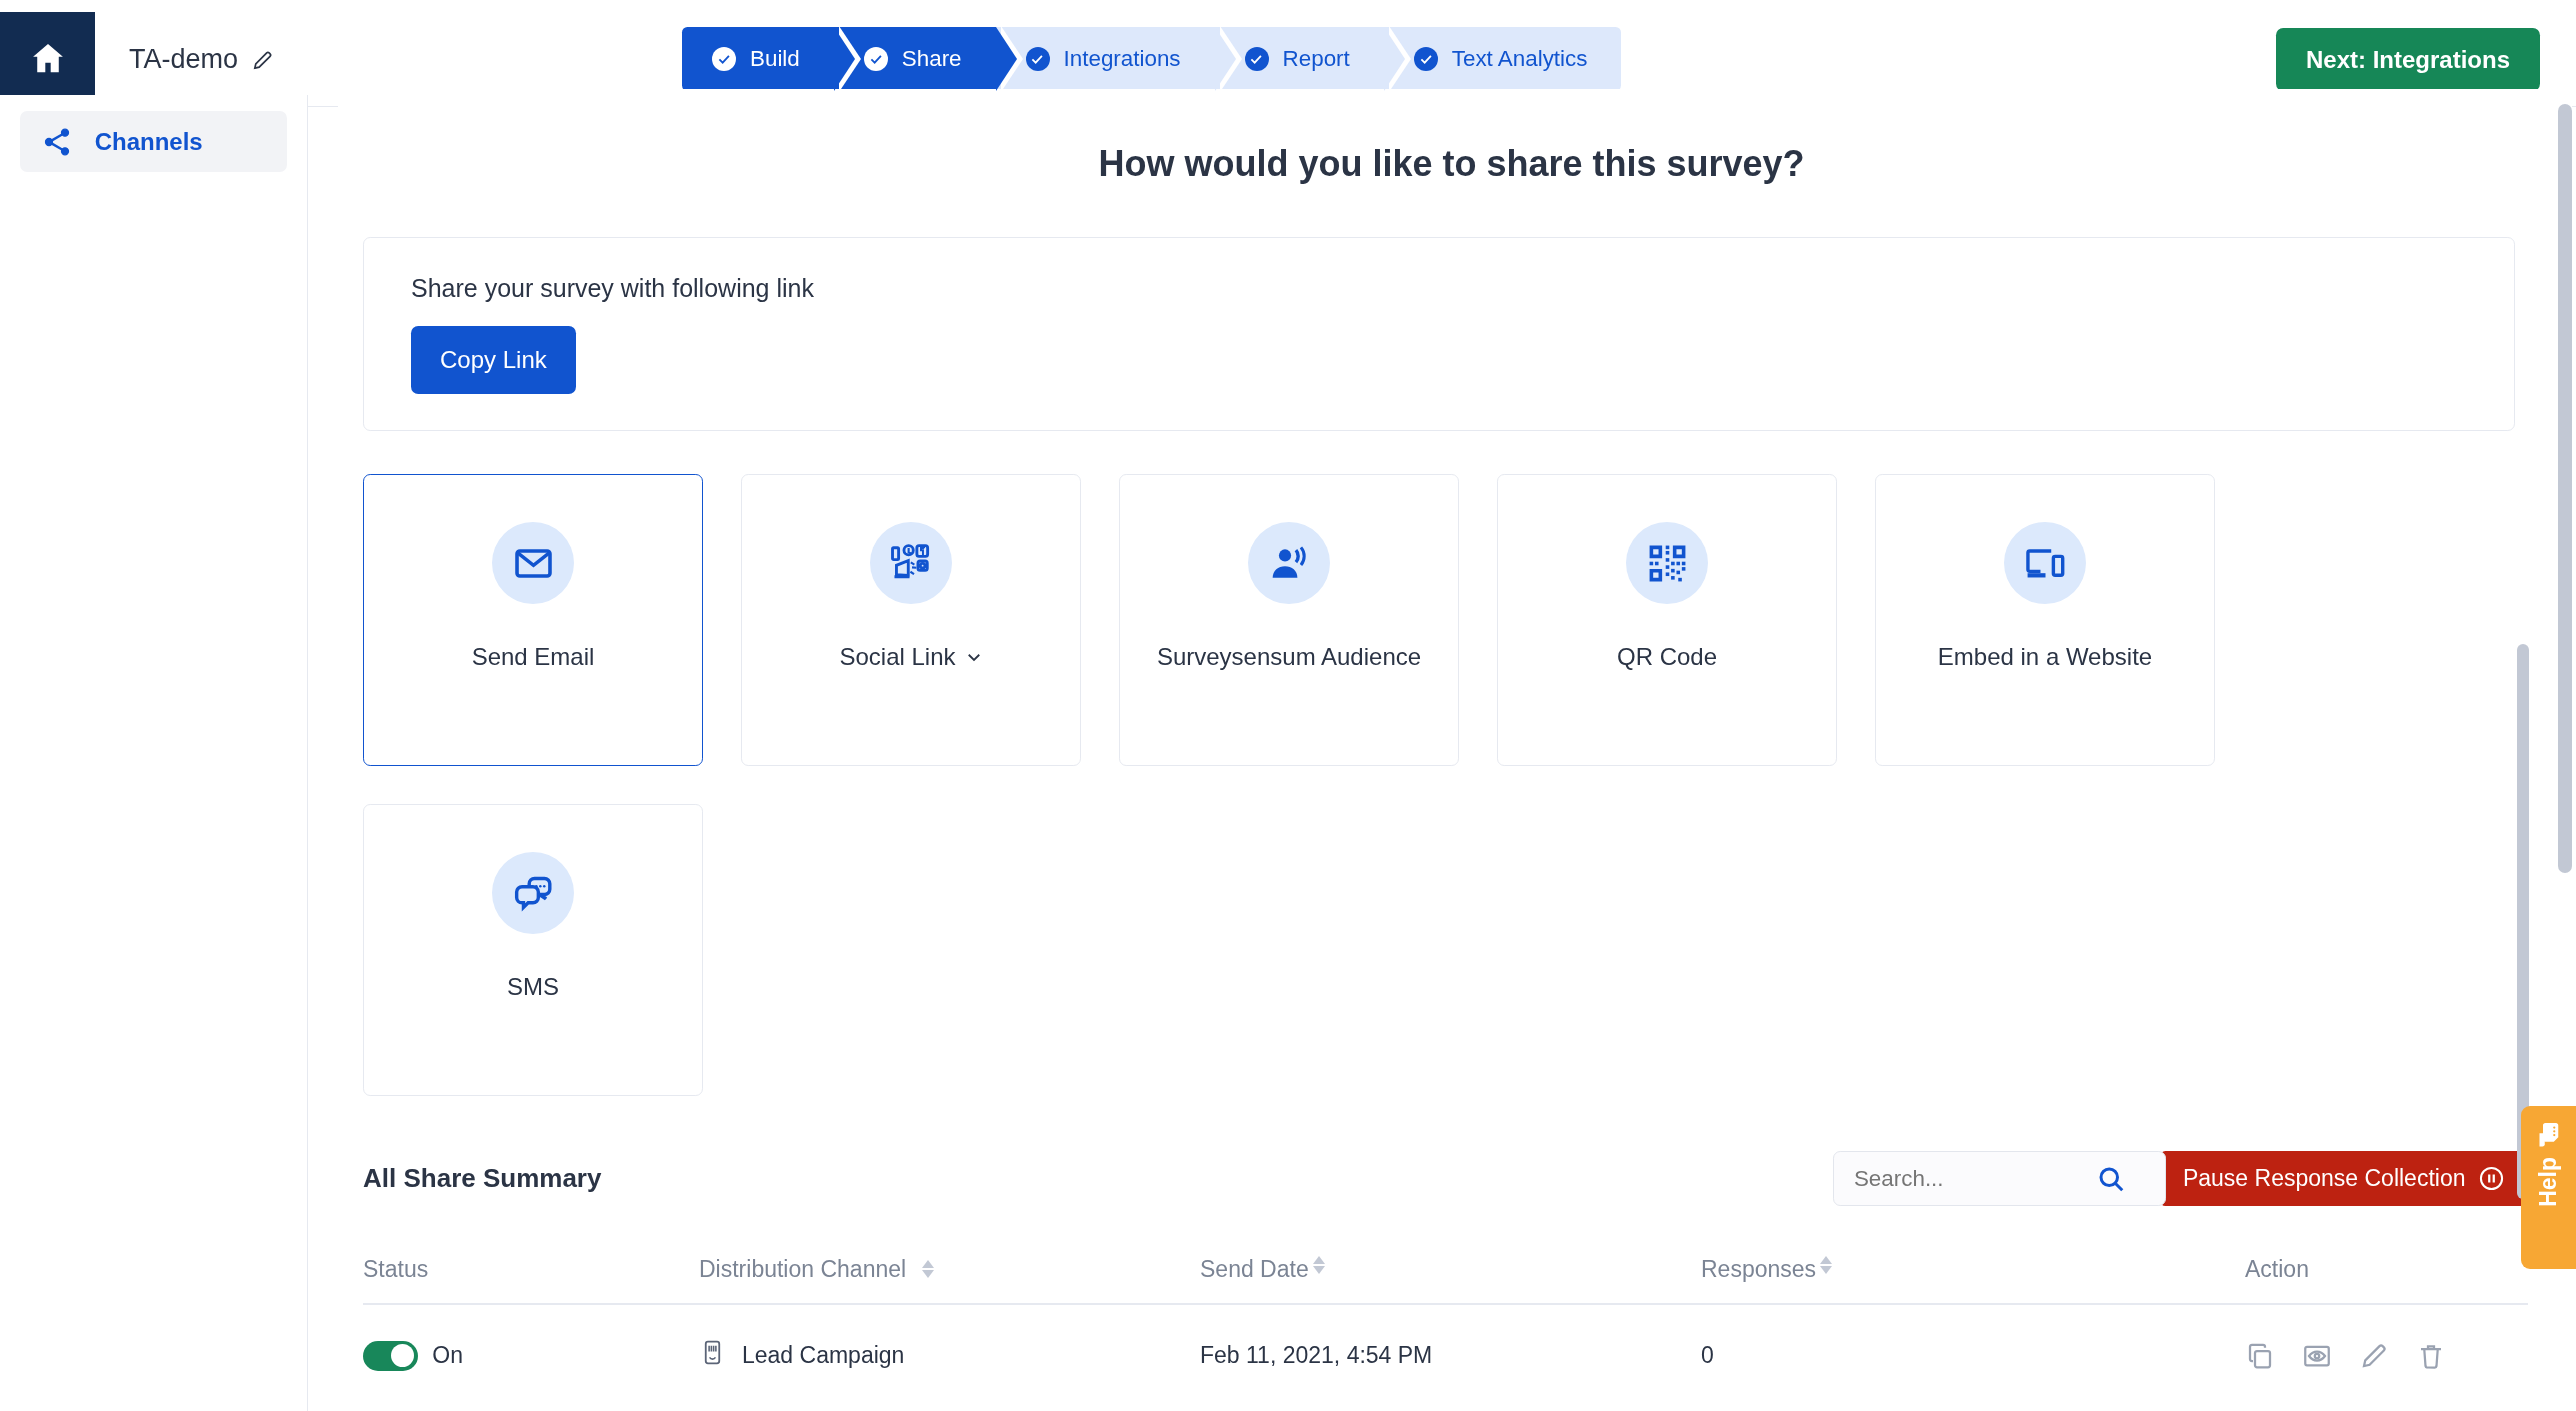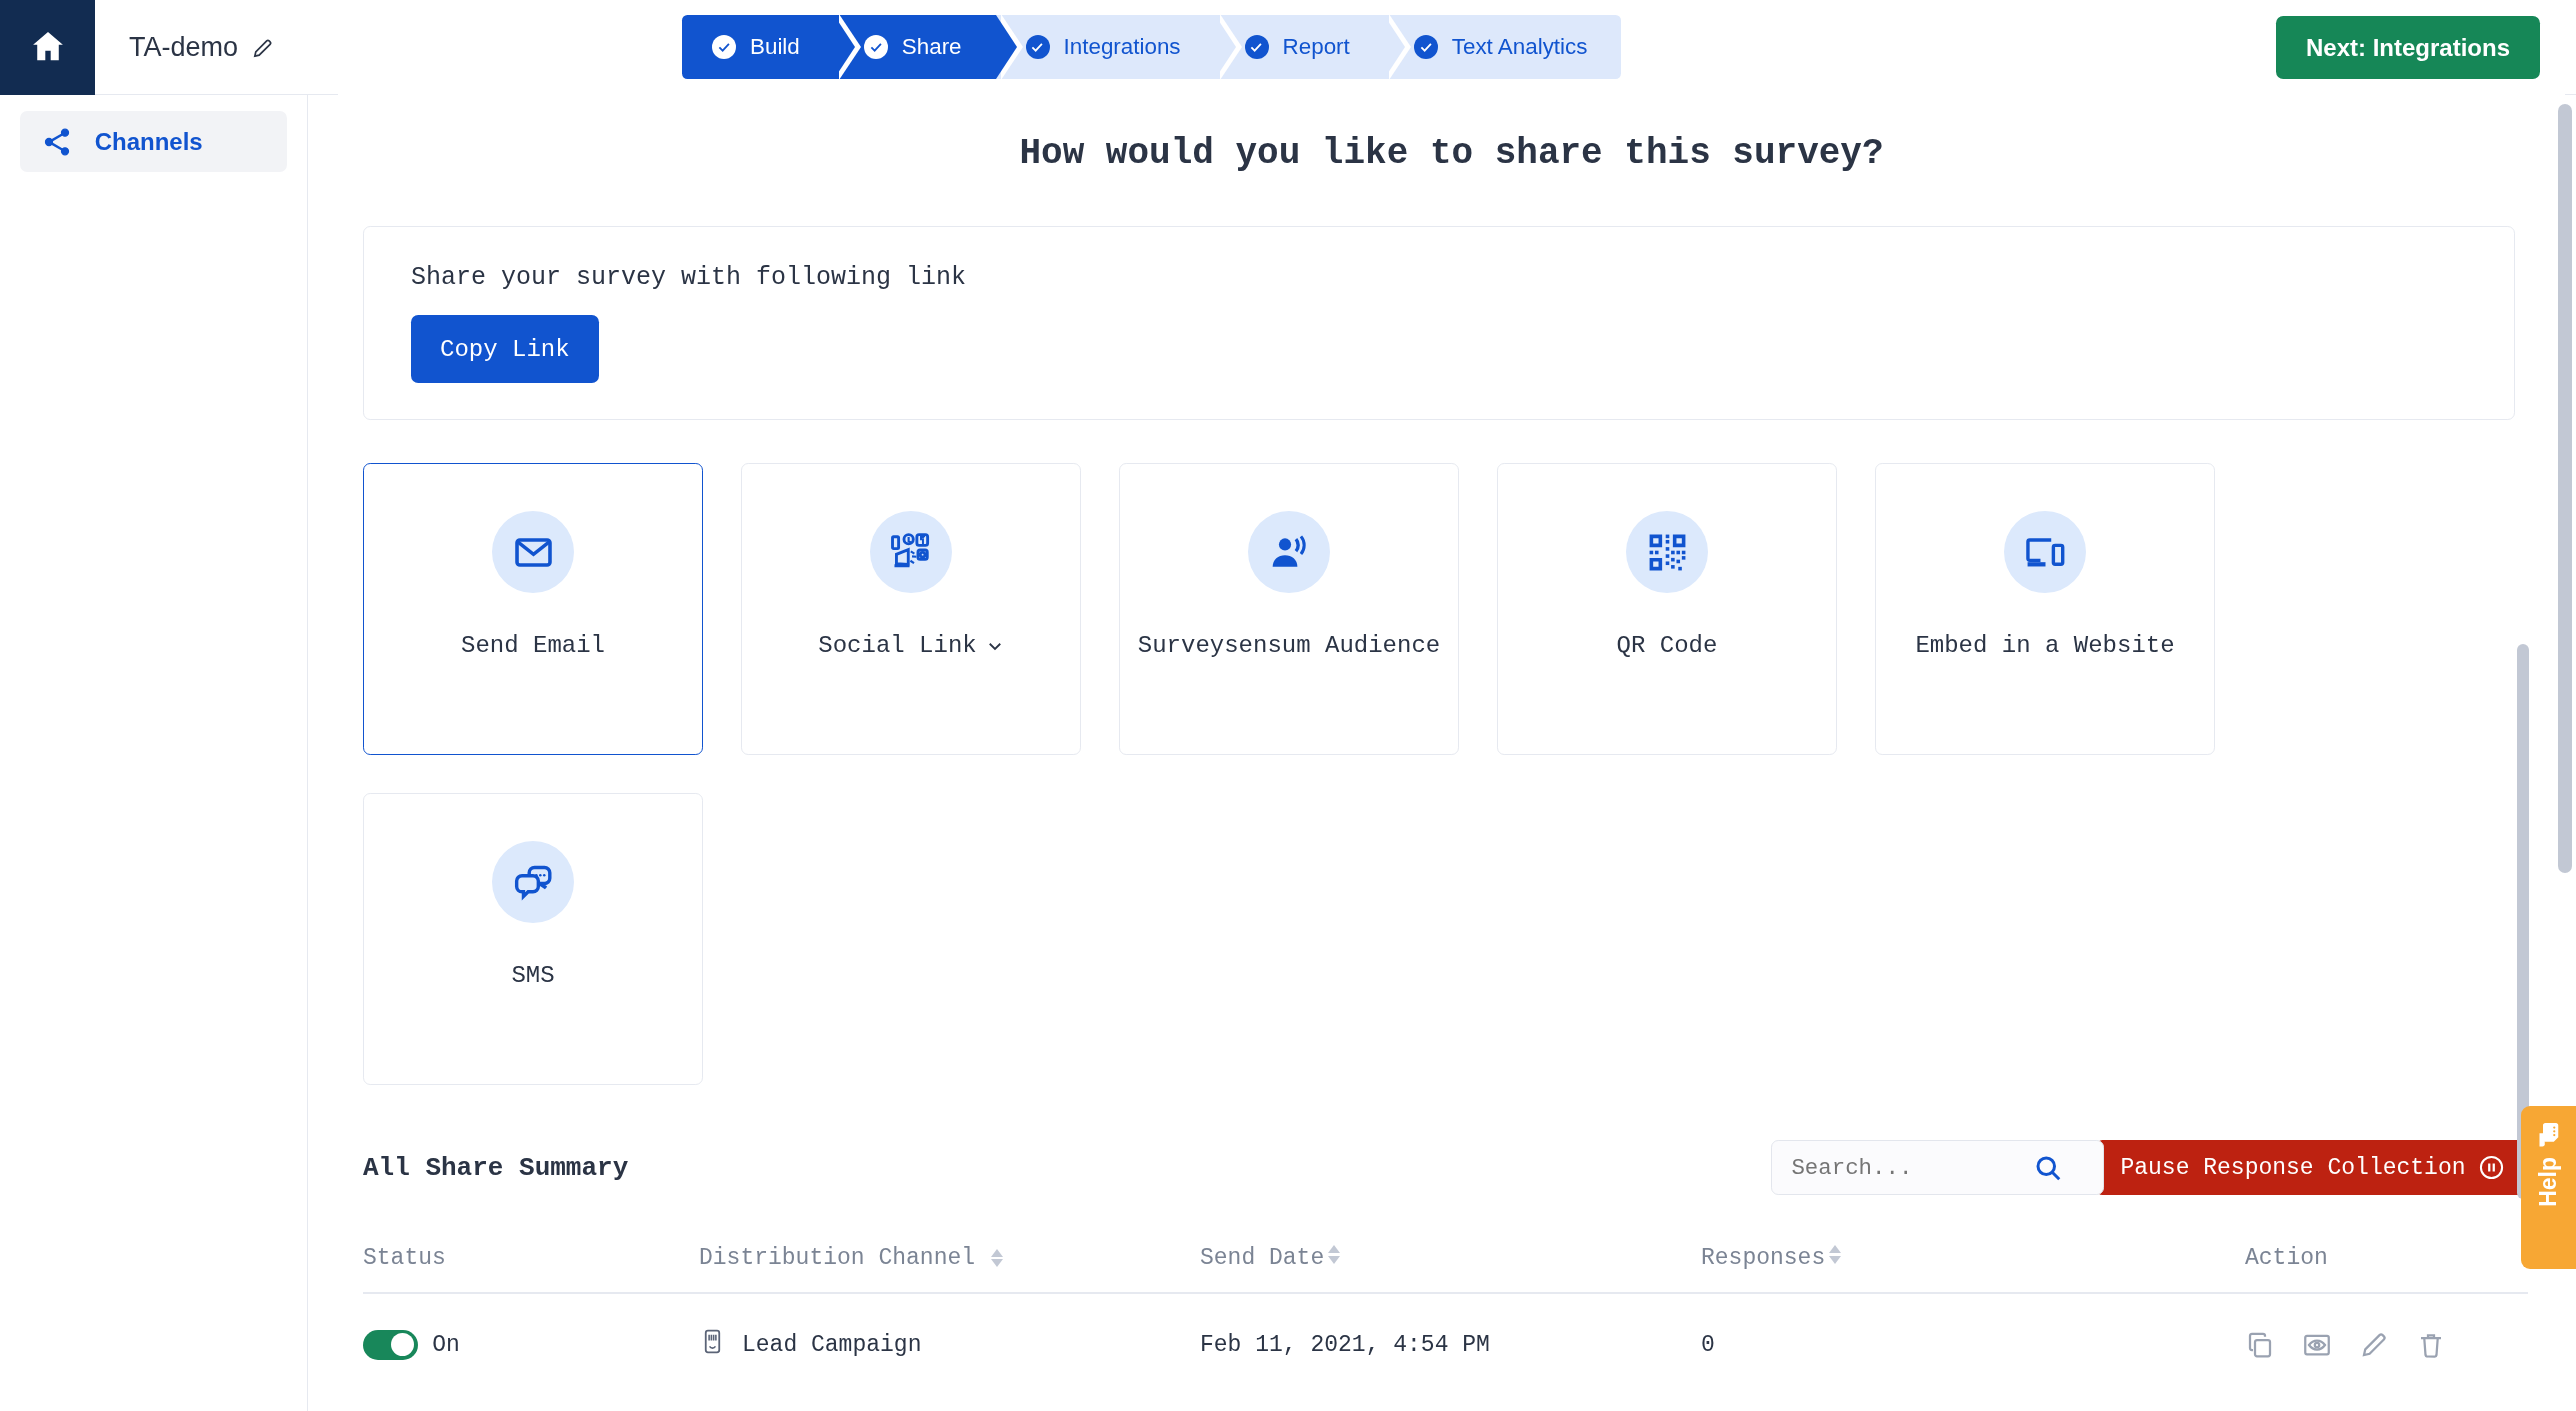--- a/index.html
+++ b/index.html
@@ -7,21 +7,21 @@
   html, body {
     width: 2576px; height: 1411px;
     overflow: hidden;
     background: #ffffff;
     font-family: "Liberation Sans", "DejaVu Sans", sans-serif;
     color: #2b3445;
   }
 
   
   .topbar {
-    position: absolute; top: 0; left: 0; width: 2576px; height: 95px;
+    position: absolute; top: 12px; left: 0; width: 2576px; height: 95px;
     background: #ffffff; display: flex; align-items: center;
     border-bottom: 0.9px solid #e6e9f0;
   }
   .home-btn {
     width: 95px; height: 95px; background: #122C51;
     display: flex; align-items: center; justify-content: center;
     flex: 0 0 95px; cursor: pointer;
   }
   .home-btn svg { width: 38px; height: 38px; fill: #ffffff; }
 
@@ -92,22 +92,22 @@
     display: flex; align-items: center; gap: 21.5px;
     margin: 0 19.7px 7.2px 19.7px; height: 61px; padding: 0 21.5px;
     border-radius: 7.2px; font-size: 24px; color: #2b3445; cursor: pointer;
   }
   .side-item.sel { background: #f2f3f6; color: #1154CF; font-weight: bold; }
   .side-item .si-icon { width: 32px; height: 32px; flex: 0 0 32px; display: flex; align-items: center; justify-content: center; }
   .side-item.sel .si-icon svg { fill: #1154CF; stroke: #1154CF; }
 
   
   .main {
-    position: absolute; left: 338px; top: 79px;
-    width: 2227px; height: 1317px; overflow: hidden; background: #ffffff; font-family: Liberation Mono, monospace;
+    position: absolute; left: 338px; top: 89px;
+    width: 2227px; height: 1317px; overflow: hidden; background: #ffffff;
   }
   .page-title {
     text-align: center; font-size: 36px; font-weight: bold;
     color: #2b3445; margin-top: 54px;
   }
 
   
   .link-card {
     margin: 52px 50px 0 25px; border: 0.9px solid #e6e9f0; border-radius: 7.2px;
     padding: 36px 0 36px 47px; background: #fff;

